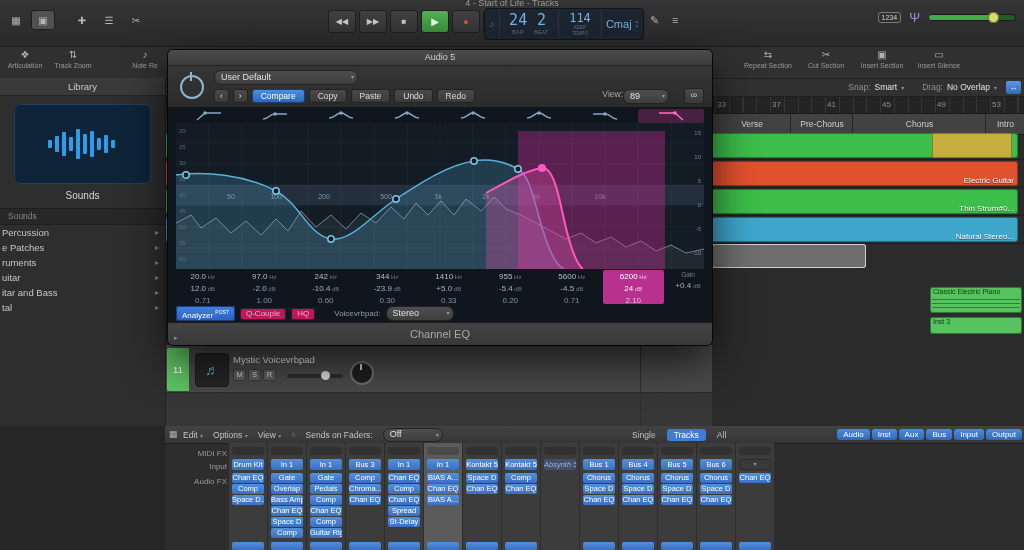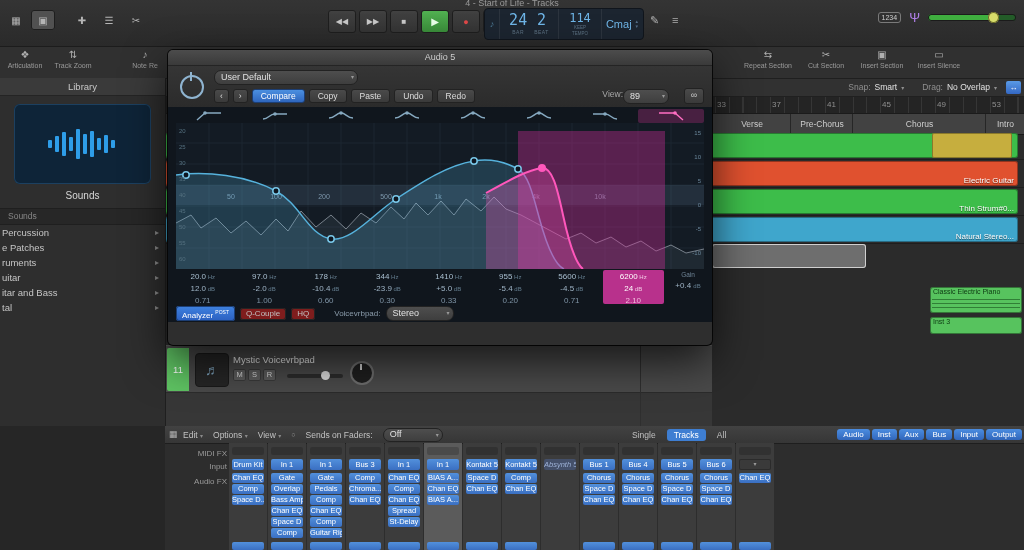--- a/index.html
+++ b/index.html
@@ -92,21 +92,21 @@
   .ro-l2{color:#9fb4c6}
   .ro-l3{font-size:8px;line-height:11px;color:#7e93a5}
   .ro-u{font-size:6px;color:#647d8f}
   .ro-sel{background:#b8318c}
   .ro-sel .ro-l1,.ro-sel .ro-l2{color:#fff}
   .ro-sel .ro-l3{color:#f0bcdd}
   .ro-sel .ro-u{color:#f3c8e4}
   .gaincol{position:absolute;left:500px;top:163px;width:40px;text-align:center}
   .ro-l0{font-size:6.5px;color:#6f8496;line-height:10px}
   .eq-controls{position:absolute;left:8px;top:200px;right:8px;height:13px;display:flex;align-items:center;gap:5px;font-size:8px}
-  .eqc-btn{border-radius:3px;padding:0 6px;line-height:12px;background:#7f1d1d;box-shadow:inset 0 0 0 1px #242424;color:#c0c0c0;white-space:nowrap}
+  .eqc-btn{border-radius:3px;padding:0 6px;line-height:12px;background:#be185d;box-shadow:inset 0 0 0 1px #242424;color:#c0c0c0;white-space:nowrap}
   .eqc-btn.blue{background:linear-gradient(#3f82e0,#2a5fc0);color:#fff;box-shadow:inset 0 0 0 1px #1c3e74}
   .eqc-btn sup{font-size:5px}
   .proc-lab{color:#8b9cab;margin-left:14px}
   .proc-dd{width:56px;height:13px;line-height:12px}
   .pl-footer{position:absolute;left:0;right:0;bottom:0;height:22px;background:linear-gradient(#434343,#383838);
              border-radius:0 0 5px 5px;text-align:center;font-size:11px;color:#a8a8a8;line-height:22px;border-top:1px solid #1d1d1d}
   .pl-disc{position:absolute;left:6px;bottom:4px;font-size:7px;color:#8a8a8a;line-height:1}
   
   .arrange{position:absolute;left:165px;top:78px;width:859px;height:348px;background:#2b2b2b;z-index:1}
   .snapbar{height:18px;background:#313131;border-bottom:1px solid #202020;display:flex;justify-content:flex-end;
@@ -499,21 +499,21 @@
           <div class="ro-l1"><span class="ro-v">20.0</span><span class="ro-u"> Hz</span></div>
           <div class="ro-l2"><span class="ro-v">12.0</span><span class="ro-u"> dB</span></div>
           <div class="ro-l3">0.71</div>
         </div>
         <div class="ro-col">
           <div class="ro-l1"><span class="ro-v">97.0</span><span class="ro-u"> Hz</span></div>
           <div class="ro-l2"><span class="ro-v">-2.0</span><span class="ro-u"> dB</span></div>
           <div class="ro-l3">1.00</div>
         </div>
         <div class="ro-col">
-          <div class="ro-l1"><span class="ro-v">178</span><span class="ro-u"> Hz</span></div>
+          <div class="ro-l1"><span class="ro-v">242</span><span class="ro-u"> Hz</span></div>
           <div class="ro-l2"><span class="ro-v">-10.4</span><span class="ro-u"> dB</span></div>
           <div class="ro-l3">0.60</div>
         </div>
         <div class="ro-col">
           <div class="ro-l1"><span class="ro-v">344</span><span class="ro-u"> Hz</span></div>
           <div class="ro-l2"><span class="ro-v">-23.9</span><span class="ro-u"> dB</span></div>
           <div class="ro-l3">0.30</div>
         </div>
         <div class="ro-col">
           <div class="ro-l1"><span class="ro-v">1410</span><span class="ro-u"> Hz</span></div>
@@ -540,20 +540,24 @@
       <div class="ro-l0">Gain</div>
       <div class="ro-l2"><span class="ro-v">+0.4</span> <span class="ro-u">dB</span></div>
     </div>
     <div class="eq-controls">
       <span class="eqc-btn blue"><span>Analyzer</span> <sup>POST</sup></span>
       <span class="eqc-btn">Q-Couple</span>
       <span class="eqc-btn">HQ</span>
       <span class="proc-lab">Voicevrbpad:</span>
       <span class="dropdown proc-dd"><span>Stereo</span><span class="caret">▾</span></span>
     </div>
+  </div>
+  <div class="pl-footer">
+    <span>Channel EQ</span>
+    <span class="pl-disc">▸</span>
   </div>
 </div>
 
 <div class="mixer">
   <div class="mx-header">
     <span class="mx-grid">▦</span>
     <span id="mx-menus" style="display:flex;gap:10px">
         <span class="mx-menu"><span>Edit </span><span class="caret">▾</span></span>
         <span class="mx-menu"><span>Options </span><span class="caret">▾</span></span>
         <span class="mx-menu"><span>View </span><span class="caret">▾</span></span>

